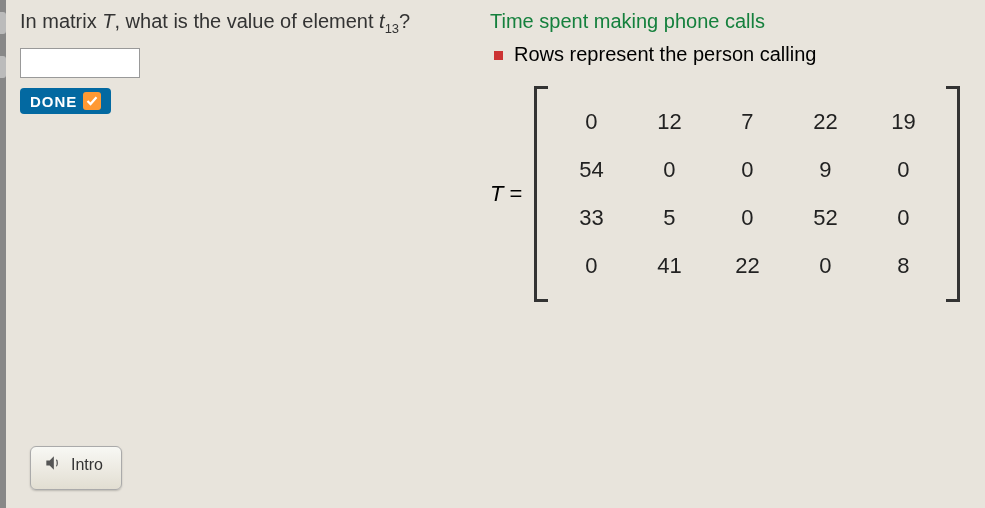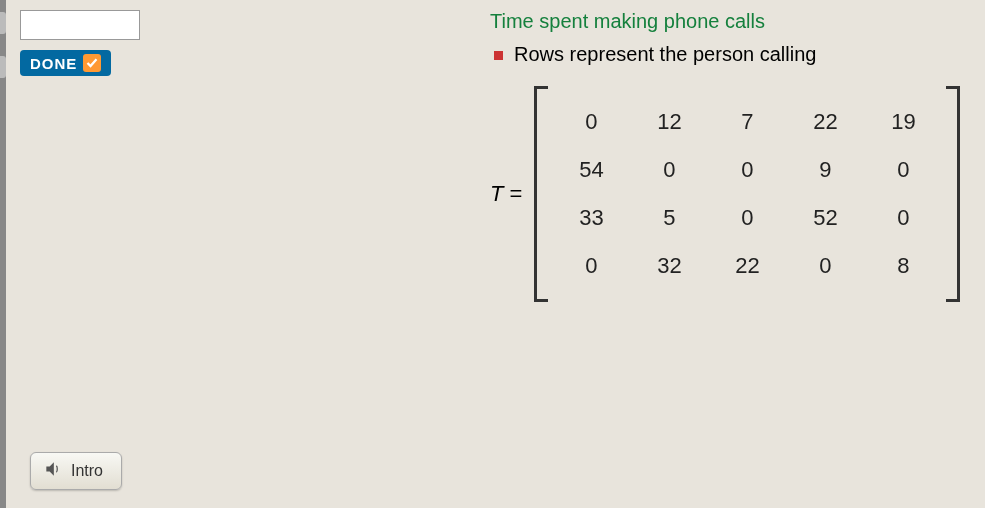--- a/index.html
+++ b/index.html
@@ -125,21 +125,21 @@
     .intro-btn {
       position: absolute;
       bottom: 18px;
       left: 30px;
       display: inline-flex;
       align-items: center;
       gap: 8px;
       background: linear-gradient(#f8f8f4, #e2ded2);
       border: 1px solid #aaa;
       border-radius: 6px;
-      padding: 6px 18px 6px 12px;
+      padding: 6px 18px 12px 12px;
       font-size: 16px;
       color: #333;
       cursor: pointer;
       box-shadow: 0 1px 2px rgba(0,0,0,0.2);
     }
     .speaker-icon svg { width: 20px; height: 20px; }
     .left-edge {
       position: absolute;
       left: 0;
       top: 0;
@@ -159,20 +159,23 @@
 </head>
 <body>
 
 <div class="left-edge"></div>
 <div class="tab-notch" style="top:12px"></div>
 <div class="tab-notch" style="top:56px"></div>
 
 <div class="content-area">
 
   <div class="left-panel">
+    <p class="question-text">
+      <span>In matrix </span><span class="italic-var">T</span><span>, what is the value of element </span><span class="italic-var">t</span><span class="subscript">13</span><span>?</span>
+    </p>
     <input type="text" class="answer-input" value="" style="">
     <div class="done-badge">
       <span>DONE</span>
       <span class="checkmark-box">
         <svg viewBox="0 0 16 16">
             <path d="M2 8 L6 12 L14 3" stroke="#fff" stroke-width="3" fill="none"></path>
           </svg>
       </span>
     </div>
   </div>
@@ -209,21 +212,21 @@
           </tr>
           <tr>
             <td>33</td>
             <td>5</td>
             <td>0</td>
             <td>52</td>
             <td>0</td>
           </tr>
           <tr>
             <td>0</td>
-            <td>32</td>
+            <td>41</td>
             <td>22</td>
             <td>0</td>
             <td>8</td>
           </tr>
         </tbody>
           </table>
       </div>
     </div>
   </div>
 </div>

